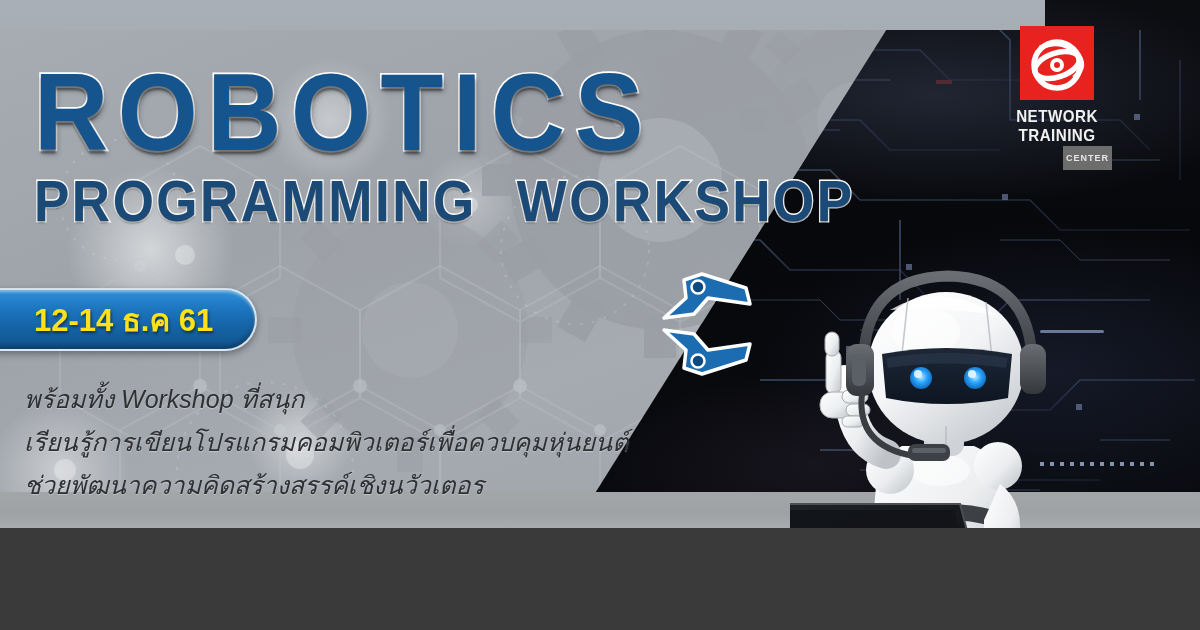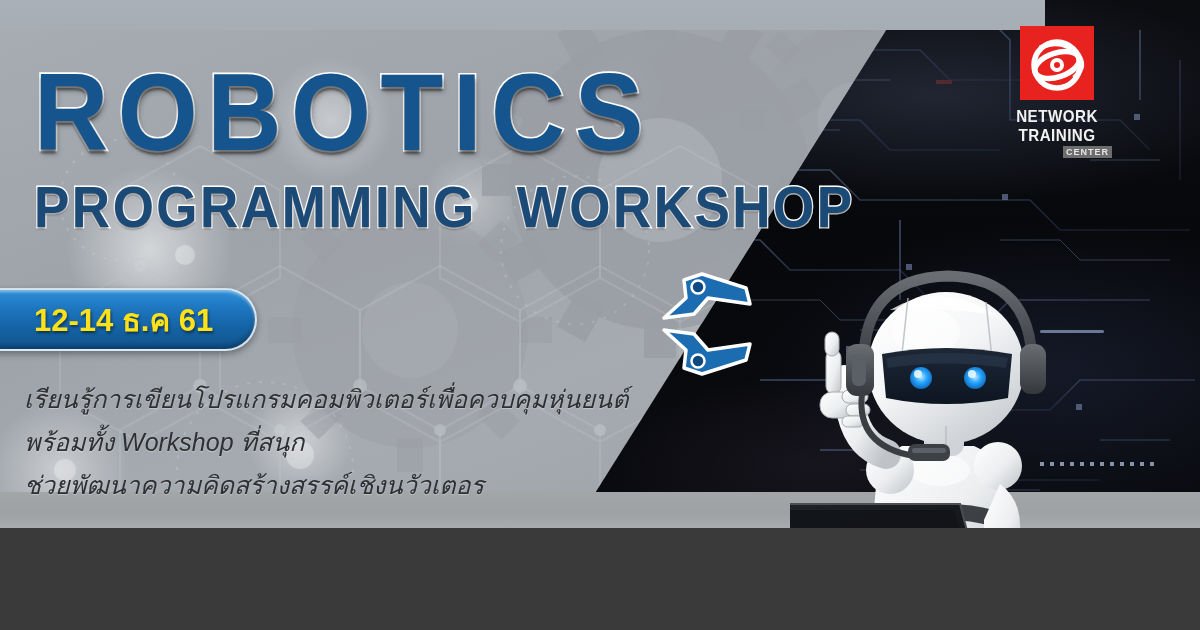--- a/index.html
+++ b/index.html
@@ -78,21 +78,21 @@
     transform: scaleY(1.12) scaleX(1.06);
     transform-origin: left top;
     -webkit-text-stroke: 3px #ffffff;
     paint-order: stroke fill;
     text-shadow:
       0 3px 2px rgba(0,0,0,0.40),
       2px 4px 5px rgba(0,0,0,0.25);
     white-space: nowrap;
   }
   .title-sub-row {
-    margin-top: 26px;
+    margin-top: 20px;
     display: flex;
     align-items: baseline;
     gap: 40px;
     white-space: nowrap;
   }
   .title-sub {
     font-size: 53px;
     font-weight: bold;
     letter-spacing: 2.5px;
     color: #1b4a77;
@@ -182,21 +182,21 @@
   .logo-sub {
     margin-top: 1px;
     margin-right: 6px;
     text-align: right;
     font-size: 9px;
     font-weight: bold;
     letter-spacing: 1px;
     color: #e6e6e6;
     background: #6d6d6d;
     display: inline-block;
-    padding: 1px 3px;
+    padding: 7px 3px;
     float: right;
   }
 
   
   .robot { position: absolute; left: 790px; top: 258px; }
 </style>
 </head>
 <body>
 
 <div class="banner">
@@ -381,22 +381,22 @@
     </g>
     <circle cx="48" cy="19" r="6.5" fill="#0e4a80" stroke="#ffffff" stroke-width="2.5"></circle>
     <circle cx="48" cy="93" r="6.5" fill="#0e4a80" stroke="#ffffff" stroke-width="2.5"></circle>
   </svg>
 
   <div class="ribbon">
     <span class="ribbon-date">12-14  ธ.ค 61</span>
   </div>
 
   <div class="body-copy">
+    <div class="body-line">พร้อมทั้ง Workshop ที่สนุก</div>
     <div class="body-line">เรียนรู้การเขียนโปรแกรมคอมพิวเตอร์เพื่อควบคุมหุ่นยนต์</div>
-    <div class="body-line">พร้อมทั้ง Workshop ที่สนุก</div>
     <div class="body-line">ช่วยพัฒนาความคิดสร้างสรรค์เชิงนวัวเตอร</div>
   </div>
 
   <svg class="robot" width="400" height="360" viewBox="0 0 400 360">
     <defs>
       <linearGradient id="body-sheen" x1="0" y1="0" x2="1" y2="1">
         <stop offset="0" stop-color="#ffffff"></stop>
         <stop offset="0.55" stop-color="#eceef0"></stop>
         <stop offset="1" stop-color="#bfc3c7"></stop>
       </linearGradient>

